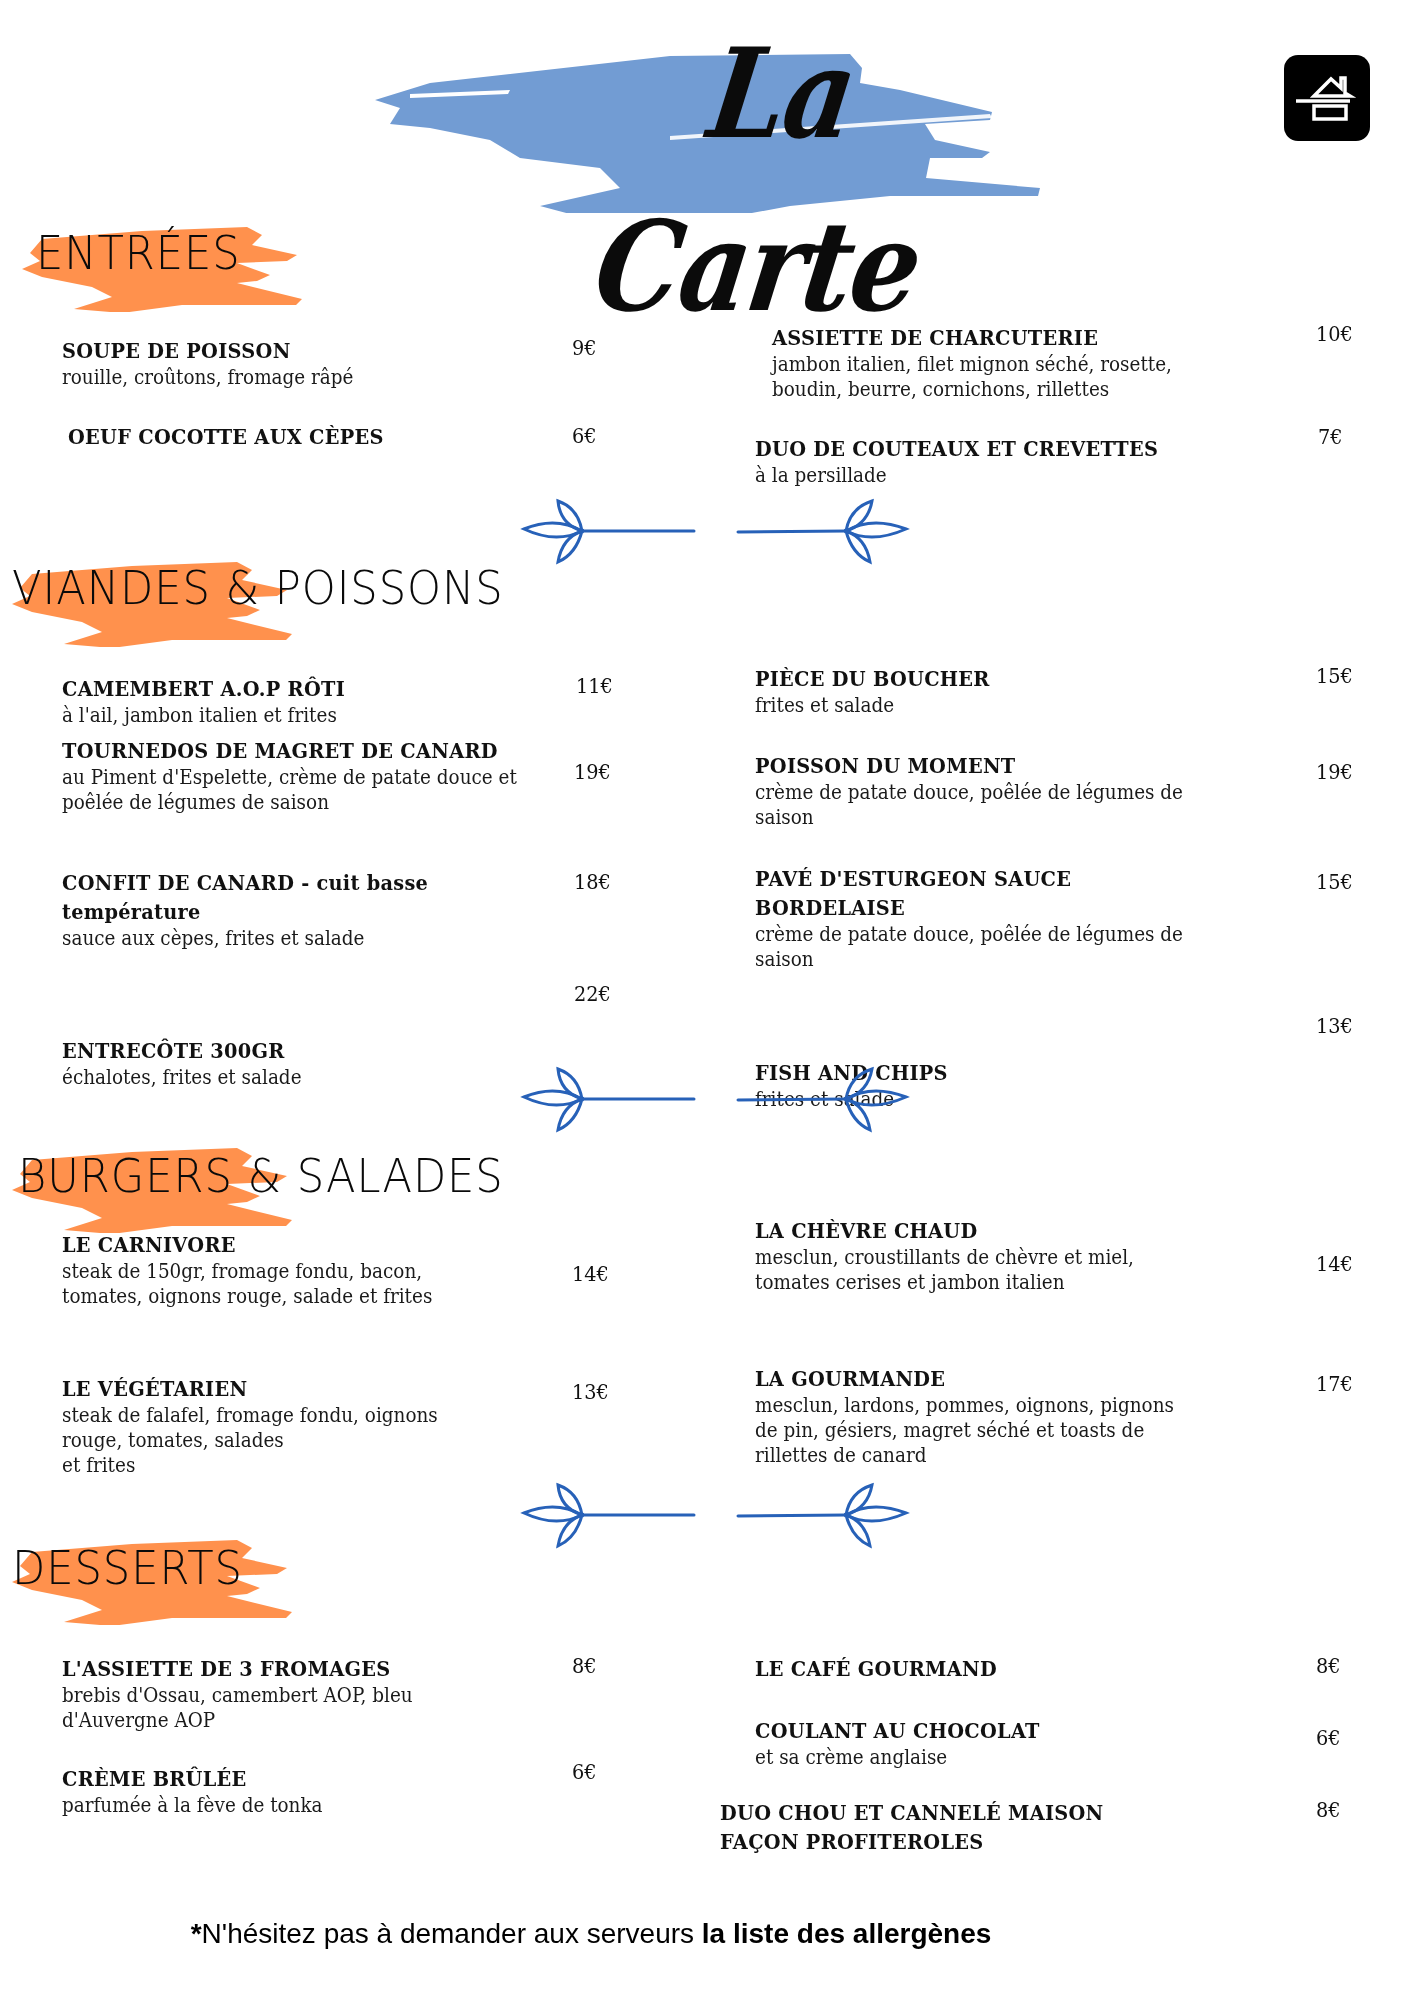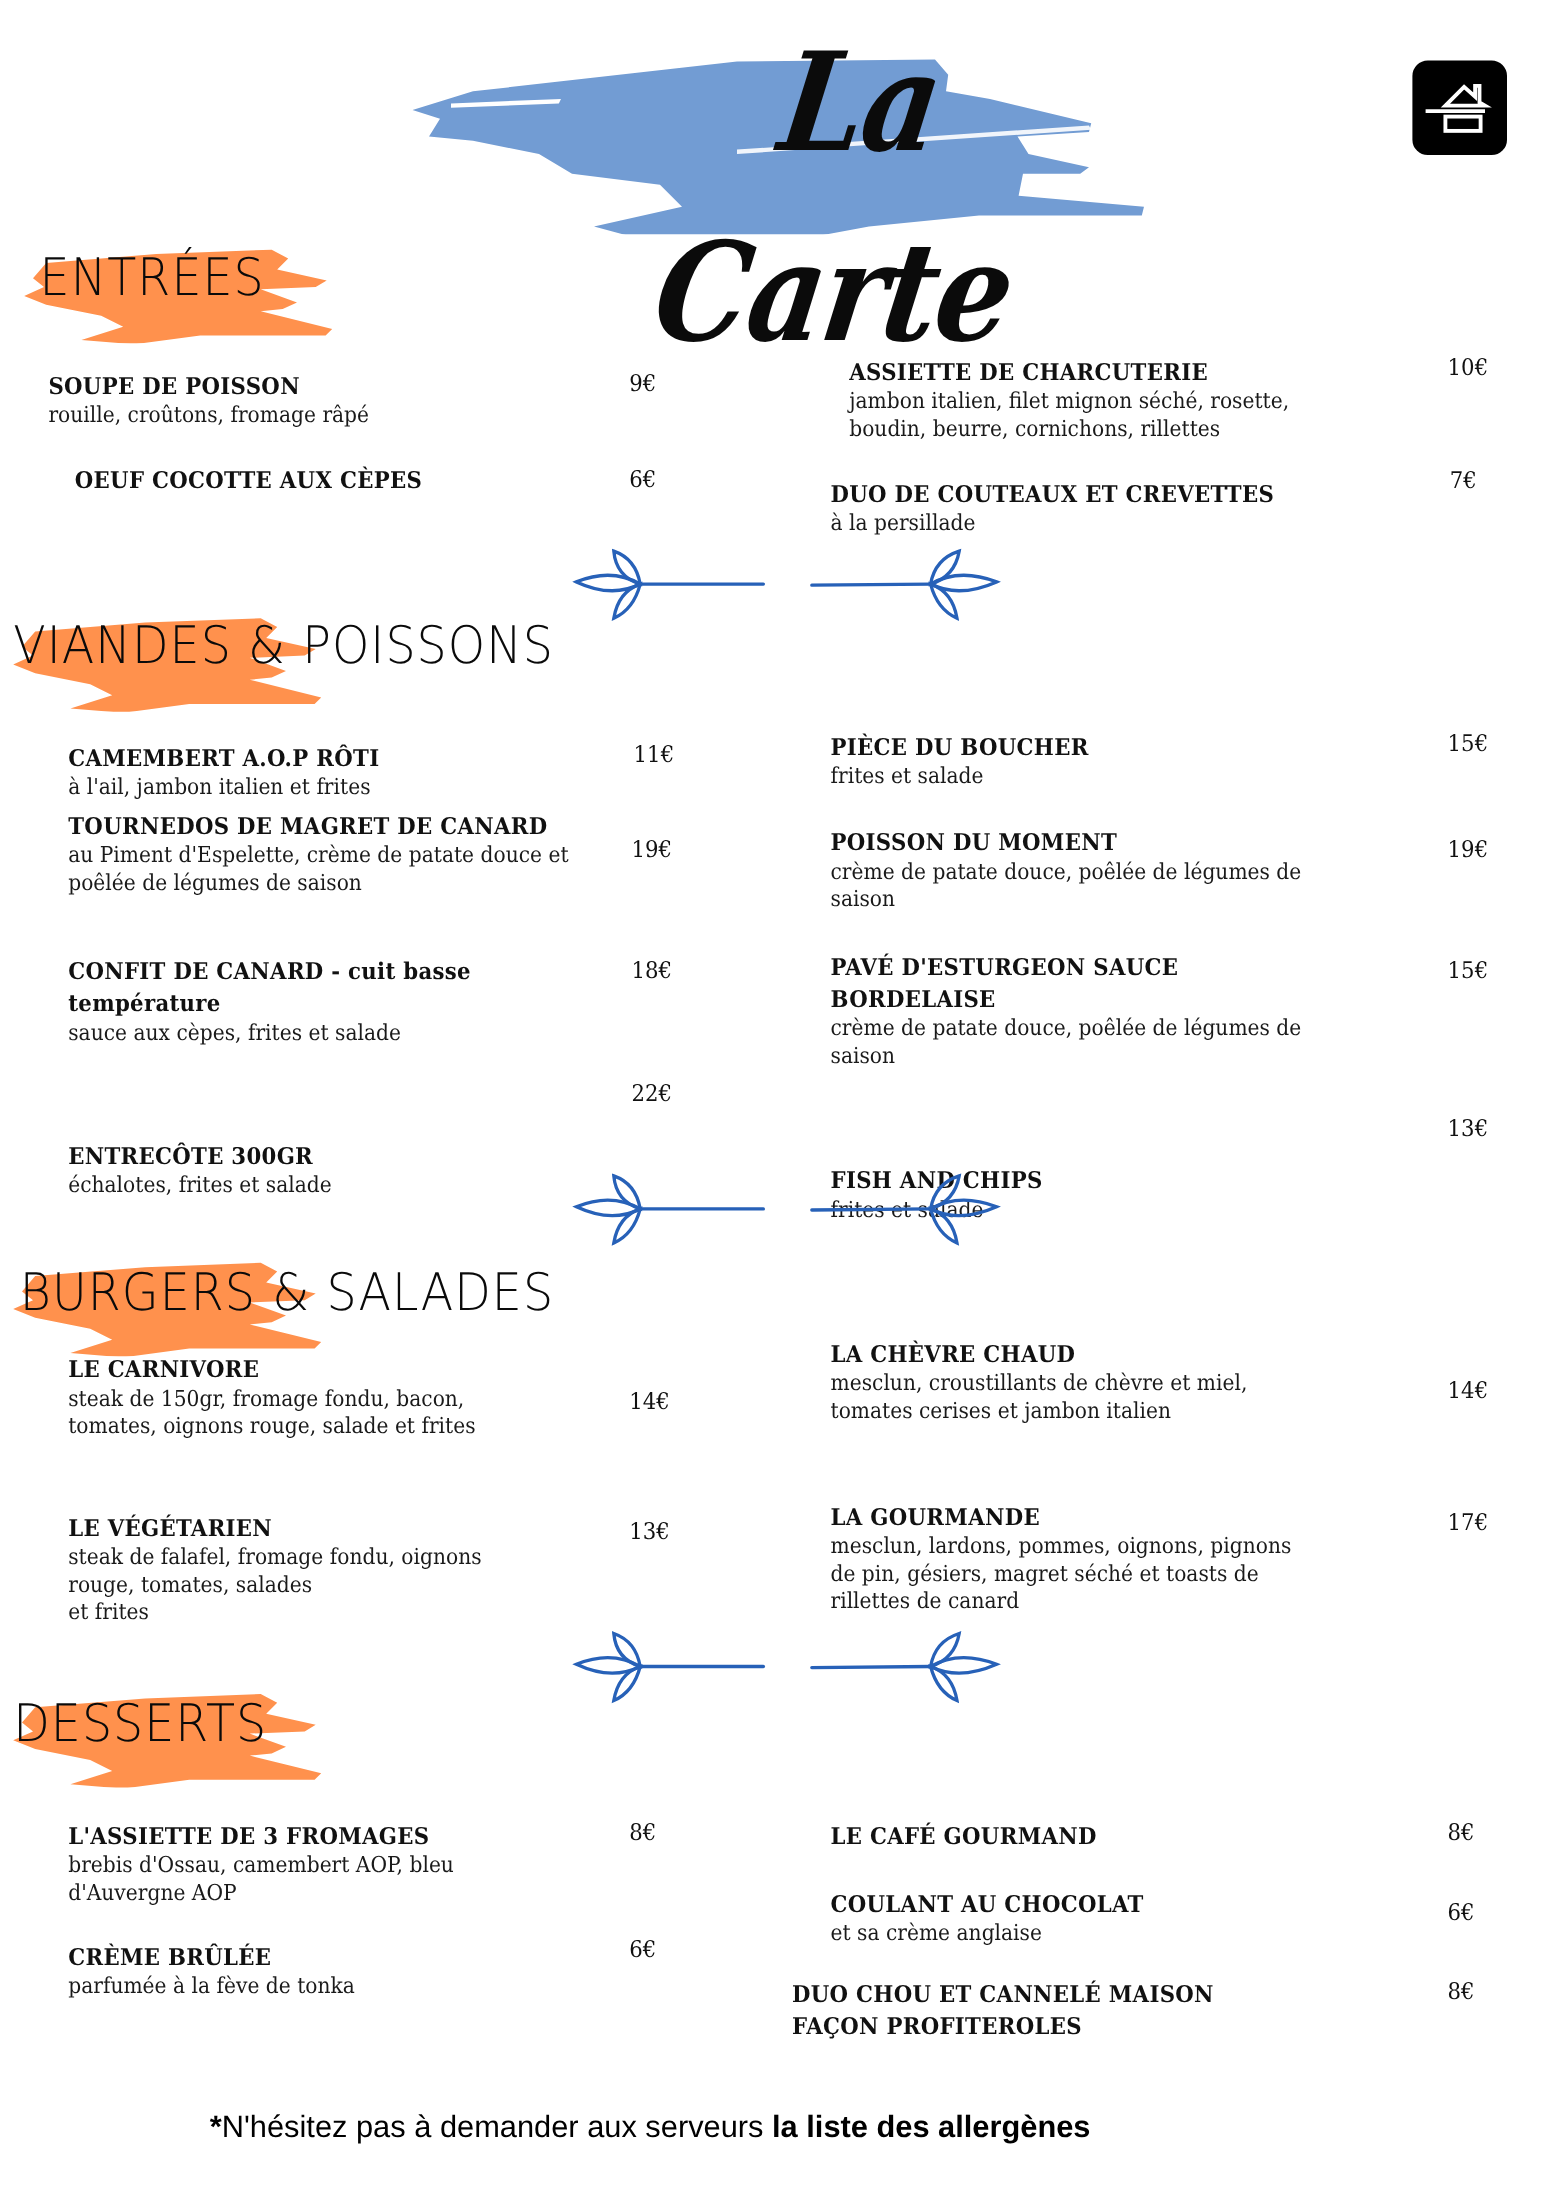--- a/index.html
+++ b/index.html
@@ -46,21 +46,21 @@
     <line x1="12" y1="46" x2="66" y2="46" stroke="#fff" stroke-width="3.5"></line>
     <rect x="30" y="51" width="32" height="13" fill="none" stroke="#fff" stroke-width="3.5"></rect>
   </svg>
 </div>
 
 <svg class="sec-brush" style="left:12px;top:217px;width:385px;height:95px" viewBox="0 0 385 95" xmlns="http://www.w3.org/2000/svg">
   <path fill="#FF914D" d="M30 22 L130 14 L235 10 L250 18 L240 28 L285 38 L275 44 L225 46 L258 58 L245 64 L225 66 L290 82 L284 88 L170 88 L110 96 L62 92 L100 80 L80 70 L30 60 L10 52 L28 44 L18 36 Z"></path>
 </svg>
 <div class="sec-title" style="left:36px;top:225px">ENTRÉES</div>
 
-<div class="item" style="left:44px;top:336px">
+<div class="item" style="left:62px;top:336px">
   <div class="item-name">SOUPE DE POISSON</div>
   <div class="item-desc">rouille, croûtons, fromage râpé</div>
 </div>
 <div class="price" style="left:572px;top:336px">9€</div>
 
 <div class="item" style="left:68px;top:422px">
   <div class="item-name">OEUF COCOTTE AUX CÈPES</div>
 </div>
 <div class="price" style="left:572px;top:424px">6€</div>
 

